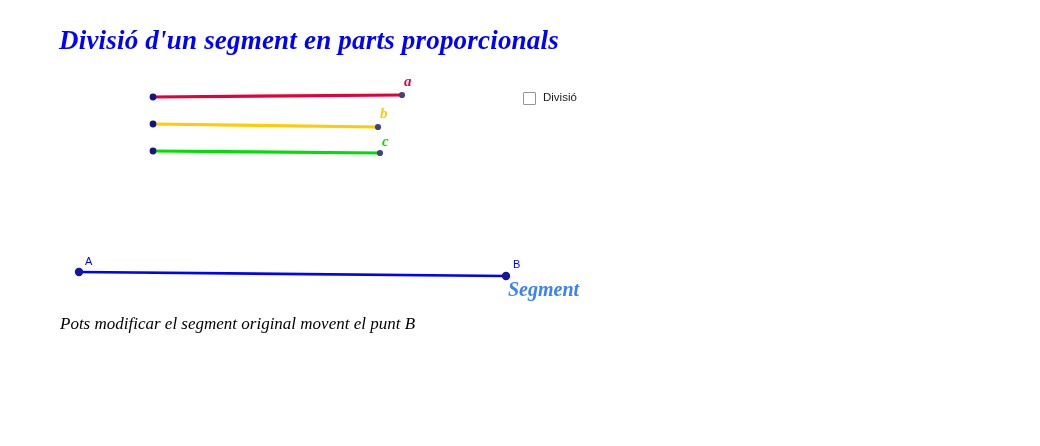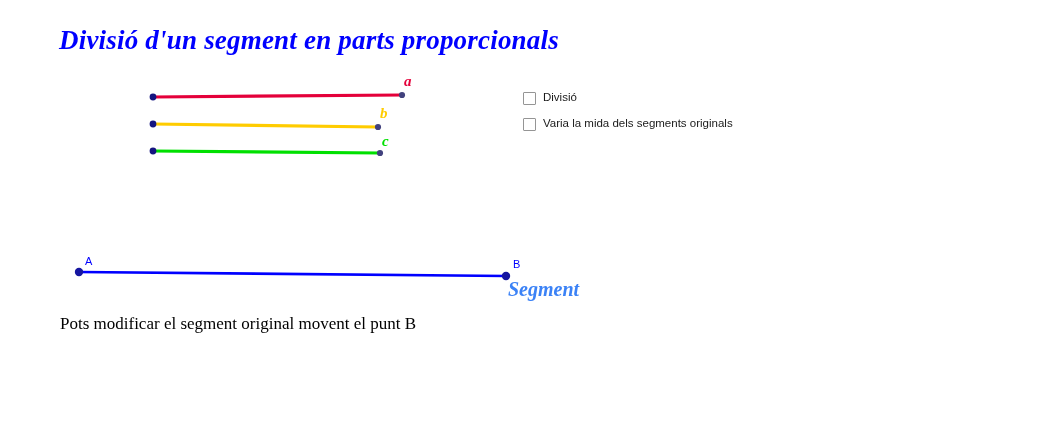--- a/index.html
+++ b/index.html
@@ -87,20 +87,21 @@
     line-height: 1;
   }
 
   
   .hint-text {
     position: absolute;
     left: 60px;
     top: 315px;
     font-family: "Liberation Serif", "DejaVu Serif", serif;
     font-size: 17px;
+    font-style: italic;
     color: #000000;
     white-space: nowrap;
     line-height: 1;
     text-align: right;
   }
 
   
   .checkbox-row {
     position: absolute;
     display: flex;
@@ -161,20 +162,16 @@
   <div class="pt-label label-A">A</div>
   <div class="pt-label label-B">B</div>
 
   <div class="segment-caption">Segment</div>
 
   <div class="checkbox-row cb-1">
     <span class="cb-box"></span>
     <span class="cb-label">Divisió</span>
   </div>
 
-  <div class="checkbox-row cb-2">
-    <span class="cb-box"></span>
-    <span class="cb-label">Varia la mida dels segments originals</span>
-  </div>
 
   <div class="hint-text">Pots modificar el segment original movent el punt B</div>
 
 </div>
 
 </body></html>

